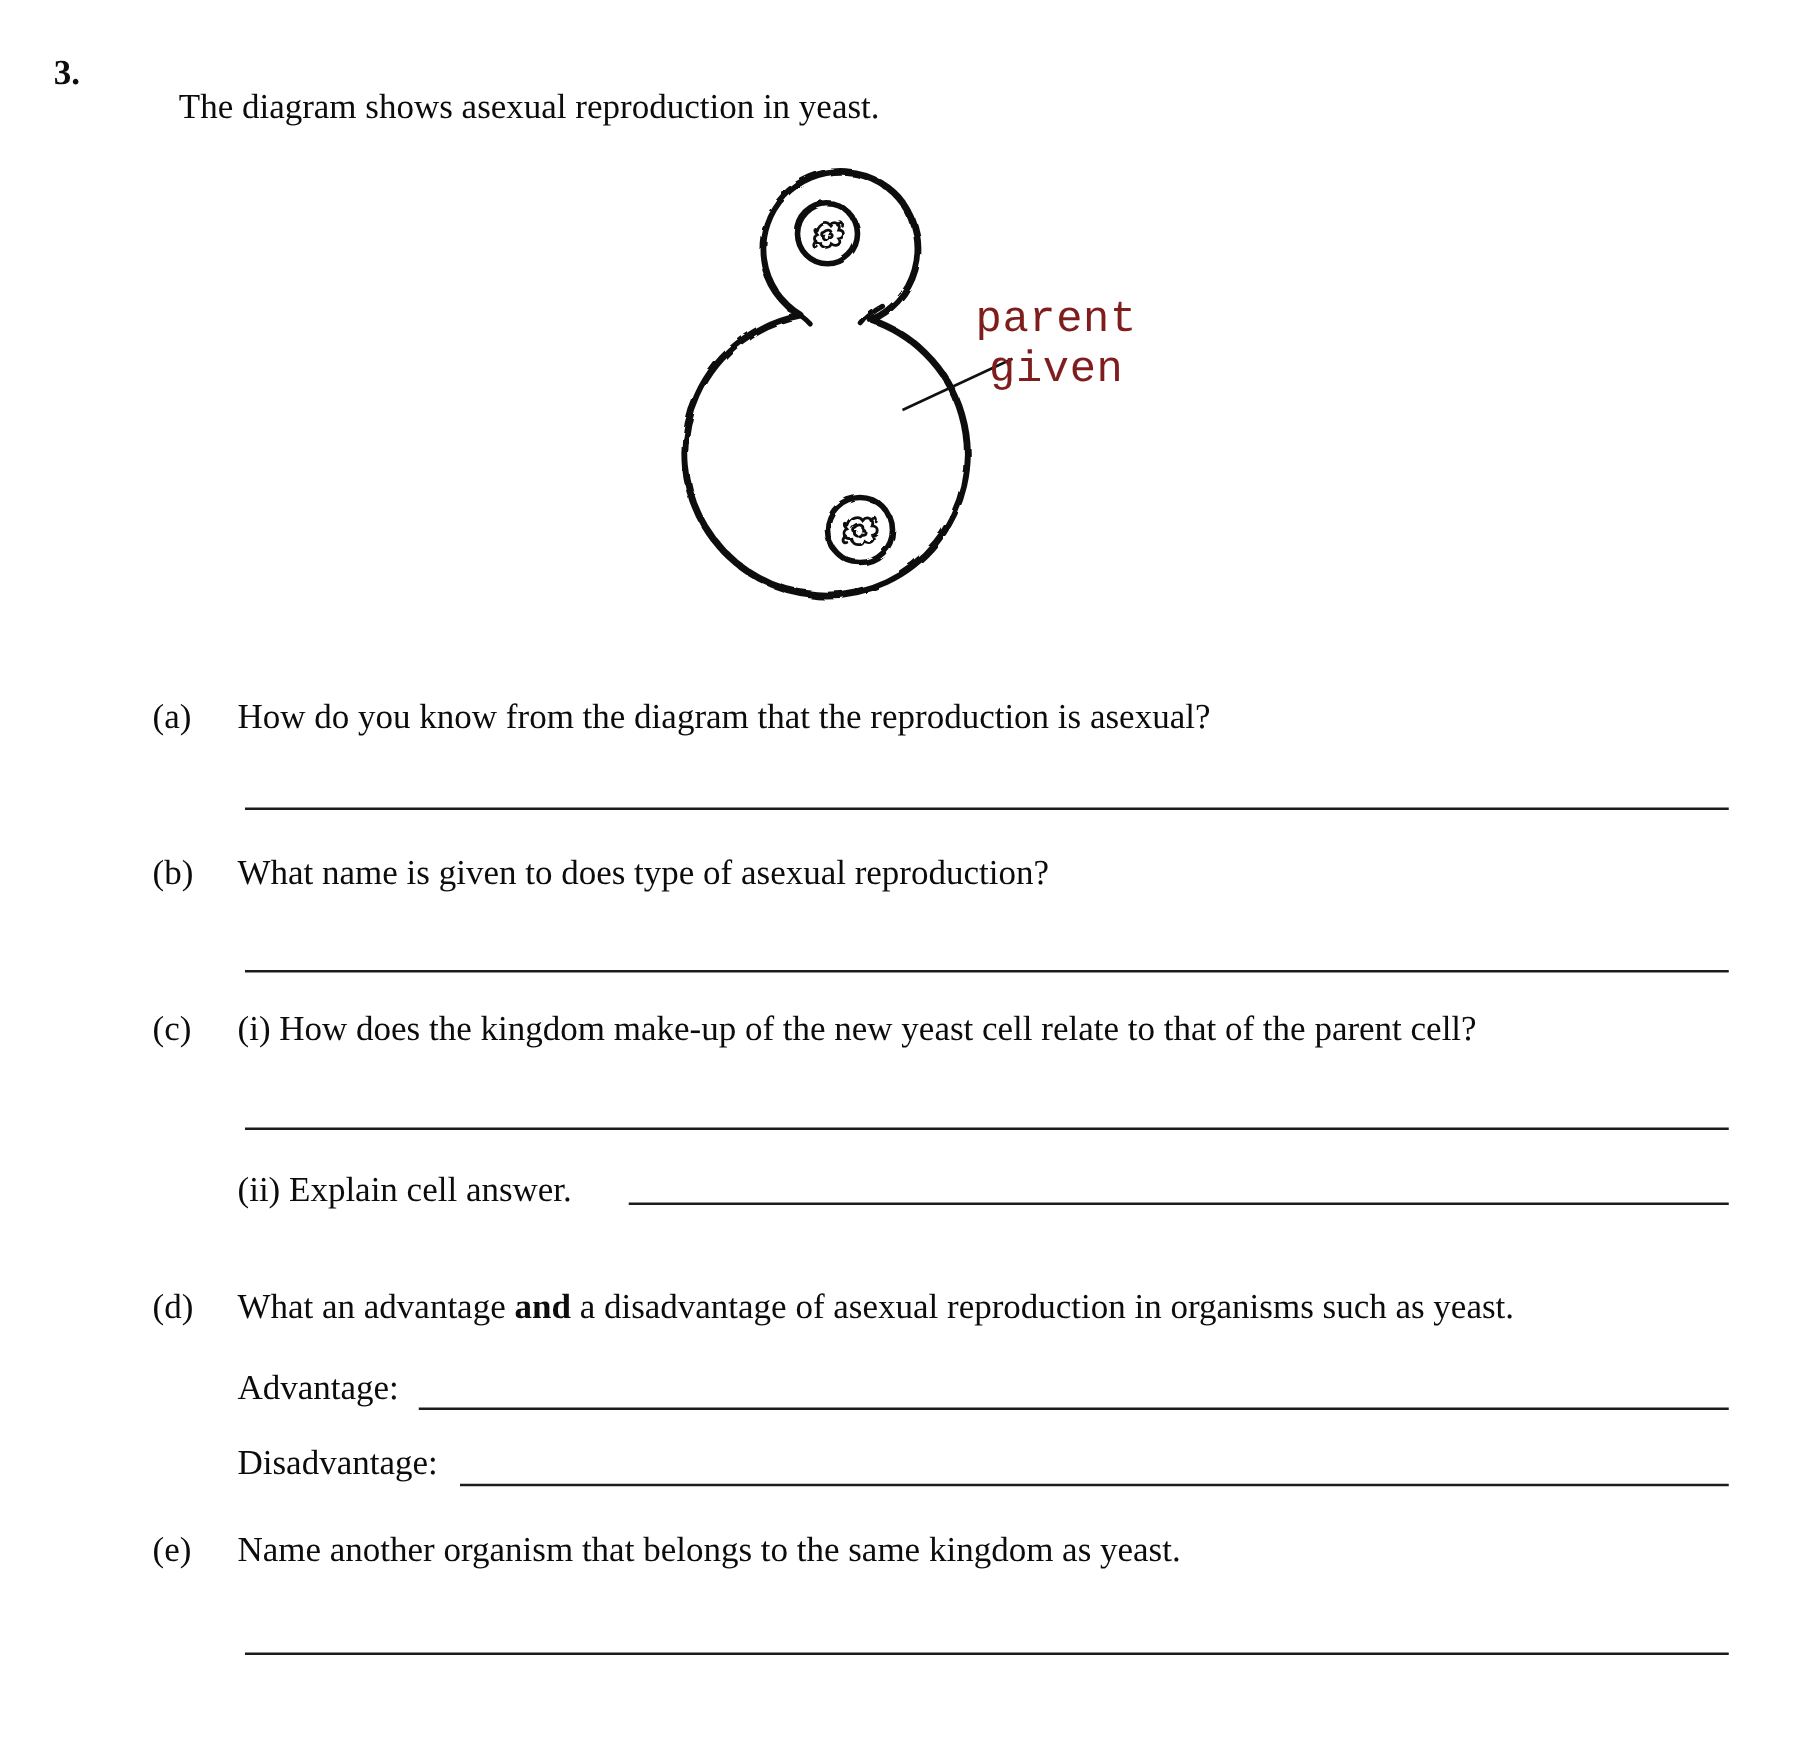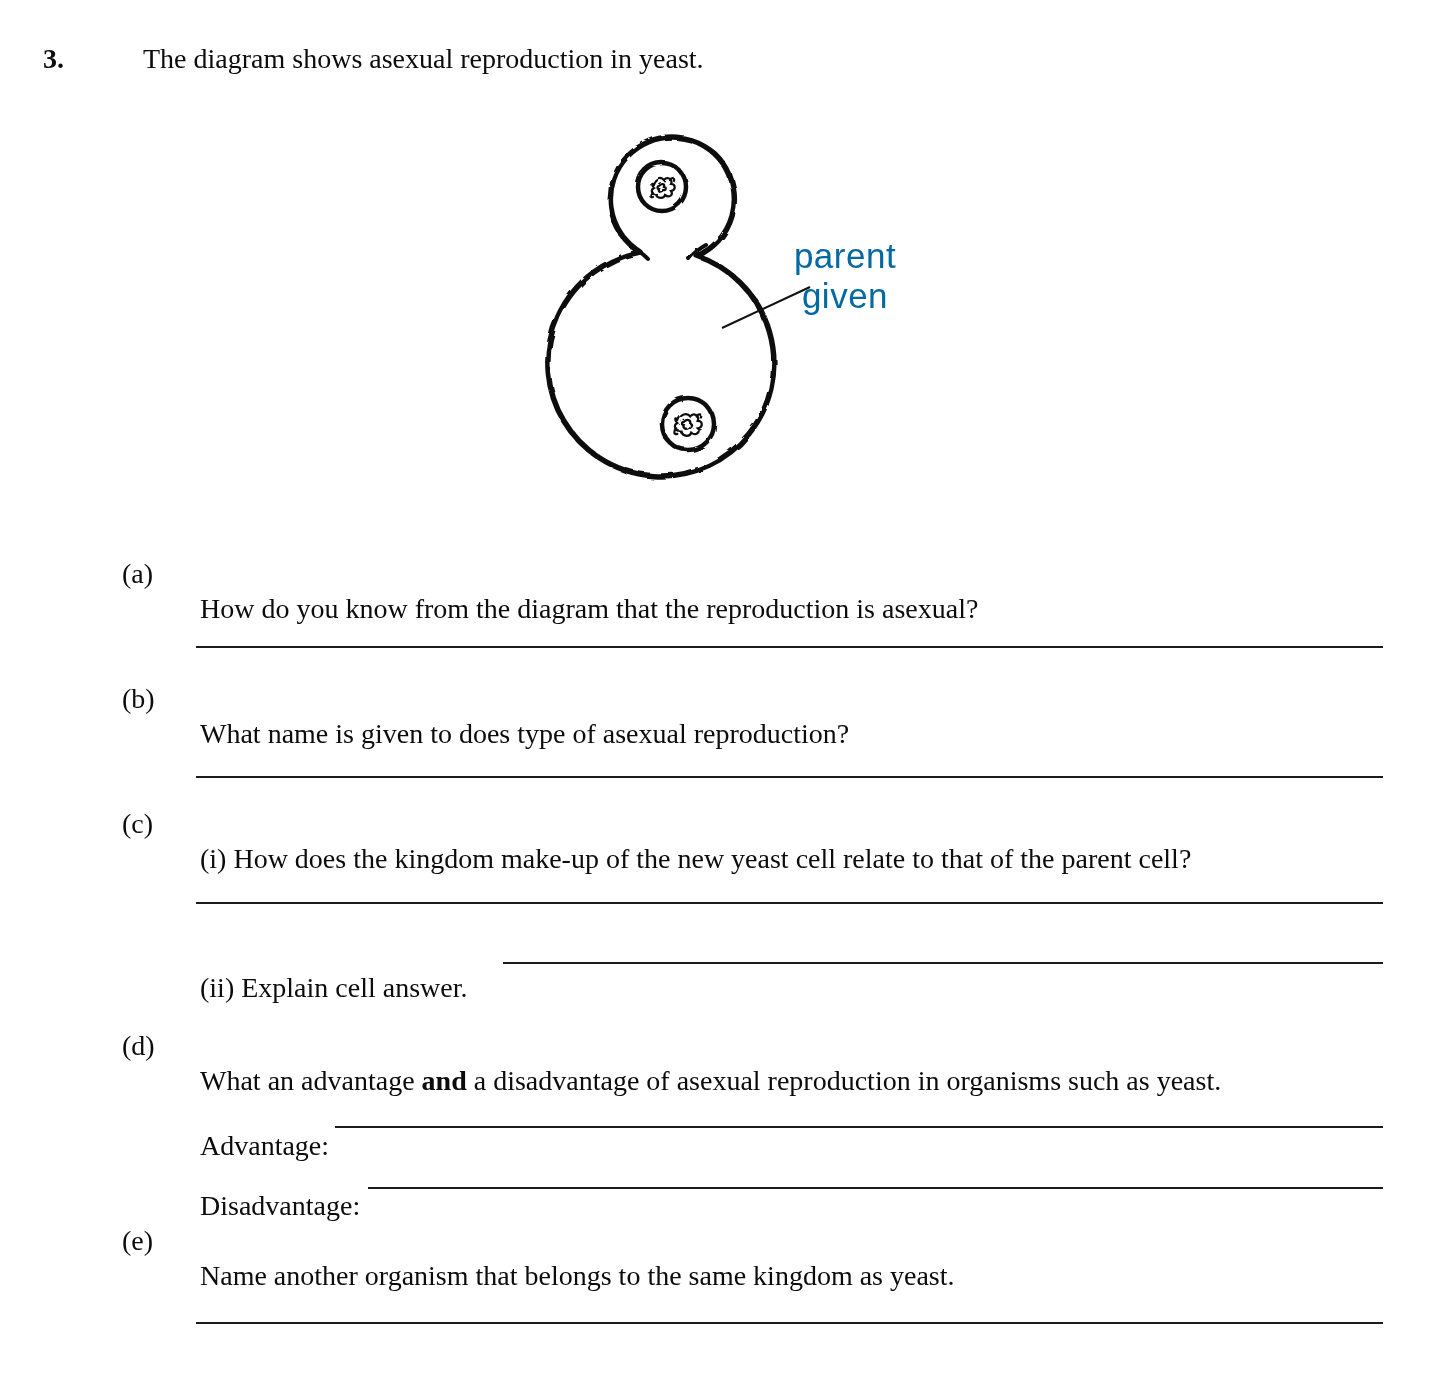--- a/index.html
+++ b/index.html
@@ -13,48 +13,48 @@
     overflow: hidden;
   }
   .row {
     position: absolute;
     font-size: 28px;
     line-height: 34px;
     white-space: nowrap;
   }
   .qnum { font-weight: bold; }
   .part-label { position: absolute; left: 122px; top: 0; }
-  .part-text  { position: absolute; left: 200px; top: 0; margin-top: 35px; }
+  .part-text  { position: absolute; left: 190px; top: 0; }
   .answer-line {
     position: absolute;
     border-top: 2px solid #1c1c1c;
     height: 0;
   }
   .diagram-label {
     position: absolute;
     left: 770px;
     top: 236px;
     width: 150px;
     text-align: center;
-    font-family: Liberation Sans, sans-serif;
+    font-family: Liberation Mono, monospace;
     font-size: 35px;
     line-height: 40px;
-    color: #0369a1;
+    color: #7f1d1d;
     letter-spacing: 0.5px;
   }
   svg.diagram { position: absolute; left: 480px; top: 100px; }
 </style>
 </head>
 <body>
 
 <div class="page">
 
   <div class="row" style="top:42px; left:0; width:1444px;">
     <span class="qnum" style="position:absolute; left:43px;">3.</span>
-    <span style="position:absolute; left:143px;">The diagram shows asexual reproduction in yeast.</span>
+    <span style="position:absolute; left:143px;margin-top:27px;">The diagram shows asexual reproduction in yeast.</span>
   </div>
 
   <svg class="diagram" width="560" height="420" viewBox="480 100 560 420" xmlns="http://www.w3.org/2000/svg">
     <defs>
       <filter id="rough" x="-15%" y="-15%" width="130%" height="130%">
         <feTurbulence type="fractalNoise" baseFrequency="0.045" numOctaves="3" seed="7" result="n"></feTurbulence>
         <feDisplacementMap in="SourceGraphic" in2="n" scale="4"></feDisplacementMap>
       </filter>
       <g id="chromatin">
         <path d="M -9 -3 C -7 -9 -1 -11 2 -7 C 5 -11 11 -8 9 -3 C 14 -3 14 3 9 4 C 12 8 7 11 3 8 C 2 12 -5 12 -6 7 C -11 8 -13 2 -9 0 C -12 -3 -11 -6 -9 -3"></path>

